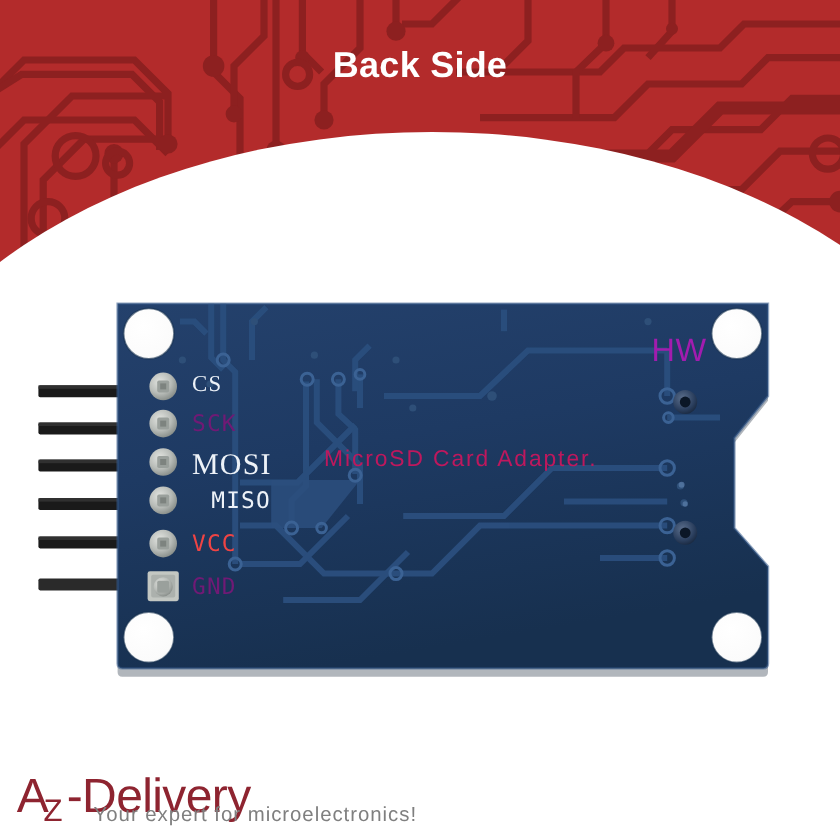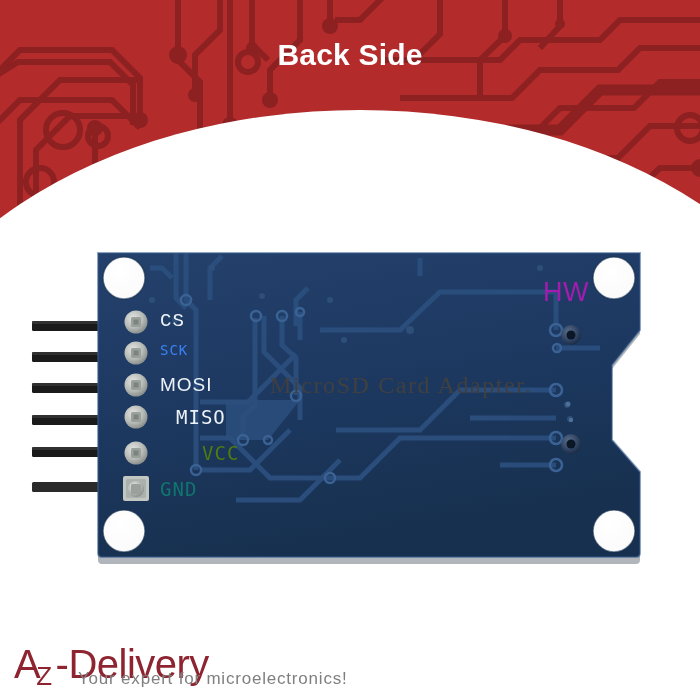--- a/index.html
+++ b/index.html
@@ -329,28 +329,28 @@
           <circle cx="136" cy="489" r="8" fill="url(#padGrad)"></circle>
           <rect x="131" y="484" width="10" height="10" rx="1.5" fill="#9aa09c"></rect>
         </g>
       </g>
 
       <path d="M98 253 L640 253 L640 330 L612 365 L612 440 L640 472 L640 553
                Q640 557 636 557 L102 557 Q98 557 98 553 Z" fill="none" stroke="#35598a" stroke-width="2" opacity="0.55"></path>
     </svg>
 
     
-    <div style="position:absolute;left:160px;top:310px;color:#edf2f8;font-size:19px;font-family:Liberation Mono, monospace;letter-spacing:1px;">CS</div>
-    <div style="position:absolute;left:160px;top:342px;color:#3b82f6;font-size:14px;font-family:'DejaVu Sans Mono',monospace;letter-spacing:1px;">SCK</div>
-    <div style="position:absolute;left:160px;top:374px;color:#edf2f8;font-size:19px;font-family:Liberation Sans, sans-serif;letter-spacing:1px;">MOSI</div>
+    <div style="position:absolute;left:160px;top:310px;color:#edf2f8;font-size:19px;font-family:Liberation Serif, serif;letter-spacing:1px;">CS</div>
+    <div style="position:absolute;left:160px;top:342px;color:#701a75;font-size:19px;font-family:'DejaVu Sans Mono',monospace;letter-spacing:1px;">SCK</div>
+    <div style="position:absolute;left:160px;top:374px;color:#edf2f8;font-size:25px;font-family:Liberation Serif, serif;letter-spacing:1px;">MOSI</div>
     <div style="position:absolute;left:160px;top:406px;color:#edf2f8;font-size:19px;font-family:'DejaVu Sans Mono',monospace;letter-spacing:1px;margin-left:16px;">MISO</div>
-    <div style="position:absolute;left:160px;top:442px;color:#4d7c0f;font-size:19px;font-family:'DejaVu Sans Mono',monospace;letter-spacing:1px;margin-left:42px;">VCC</div>
-    <div style="position:absolute;left:160px;top:478px;color:#0f766e;font-size:19px;font-family:'DejaVu Sans Mono',monospace;letter-spacing:1px;">GND</div>
-
-    <div style="position:absolute;left:270px;top:372px;color:#404040;font-size:24px;font-family:Liberation Serif, serif;letter-spacing:1.6px;white-space:nowrap;">MicroSD Card Adapter.</div>
+    <div style="position:absolute;left:160px;top:442px;color:#ef4444;font-size:19px;font-family:'DejaVu Sans Mono',monospace;letter-spacing:1px;">VCC</div>
+    <div style="position:absolute;left:160px;top:478px;color:#701a75;font-size:19px;font-family:'DejaVu Sans Mono',monospace;letter-spacing:1px;">GND</div>
+
+    <div style="position:absolute;left:270px;top:372px;color:#be185d;font-size:19px;font-family:Liberation Sans, sans-serif;letter-spacing:1.6px;white-space:nowrap;">MicroSD Card Adapter.</div>
 
     <div style="position:absolute;left:543px;top:277px;color:#a21caf;font-size:27px;font-family:'Liberation Sans',sans-serif;letter-spacing:0.5px;">HW</div>
   </div>
 
   <div class="logo">
     <div class="logo-main">
       <span>A</span><span class="logo-z">Z</span><span>-Delivery</span>
       <span class="logo-sub">Your expert for microelectronics!</span>
     </div>
   </div>

